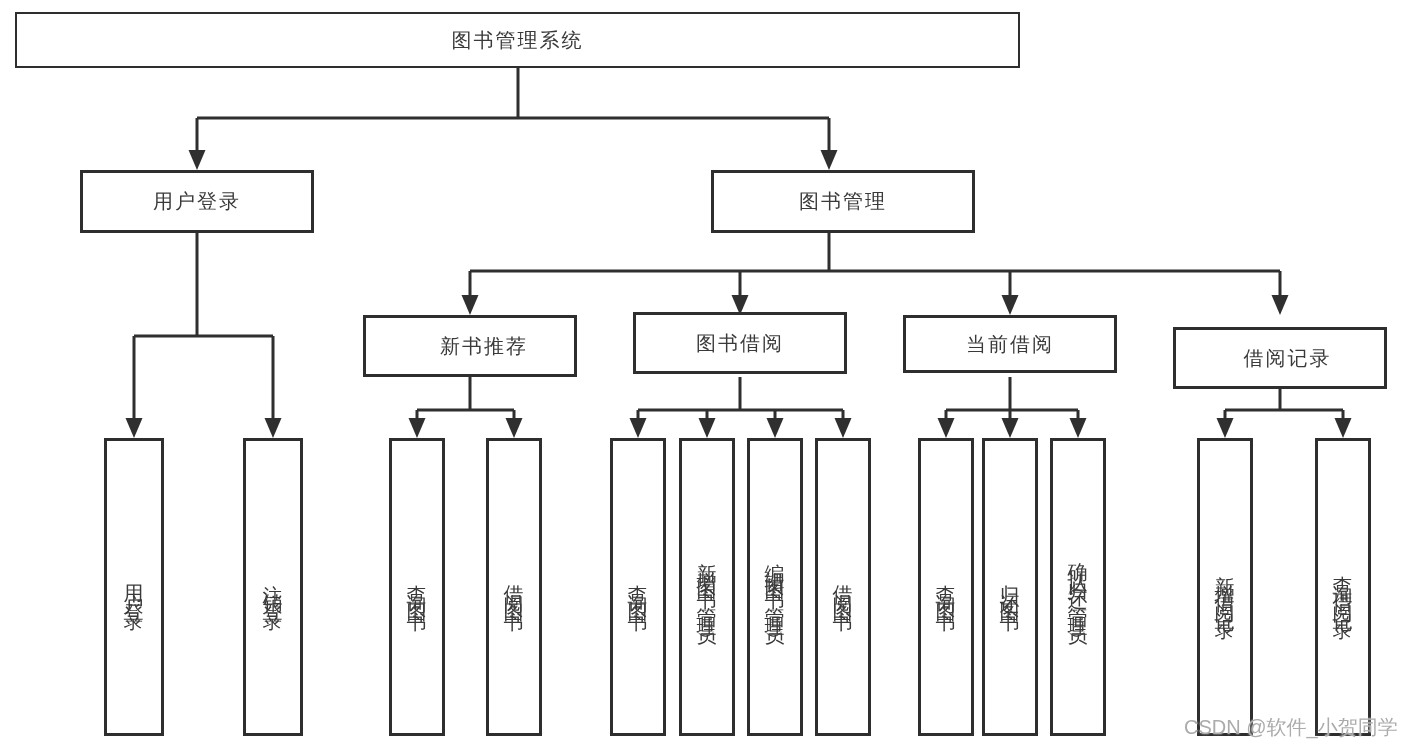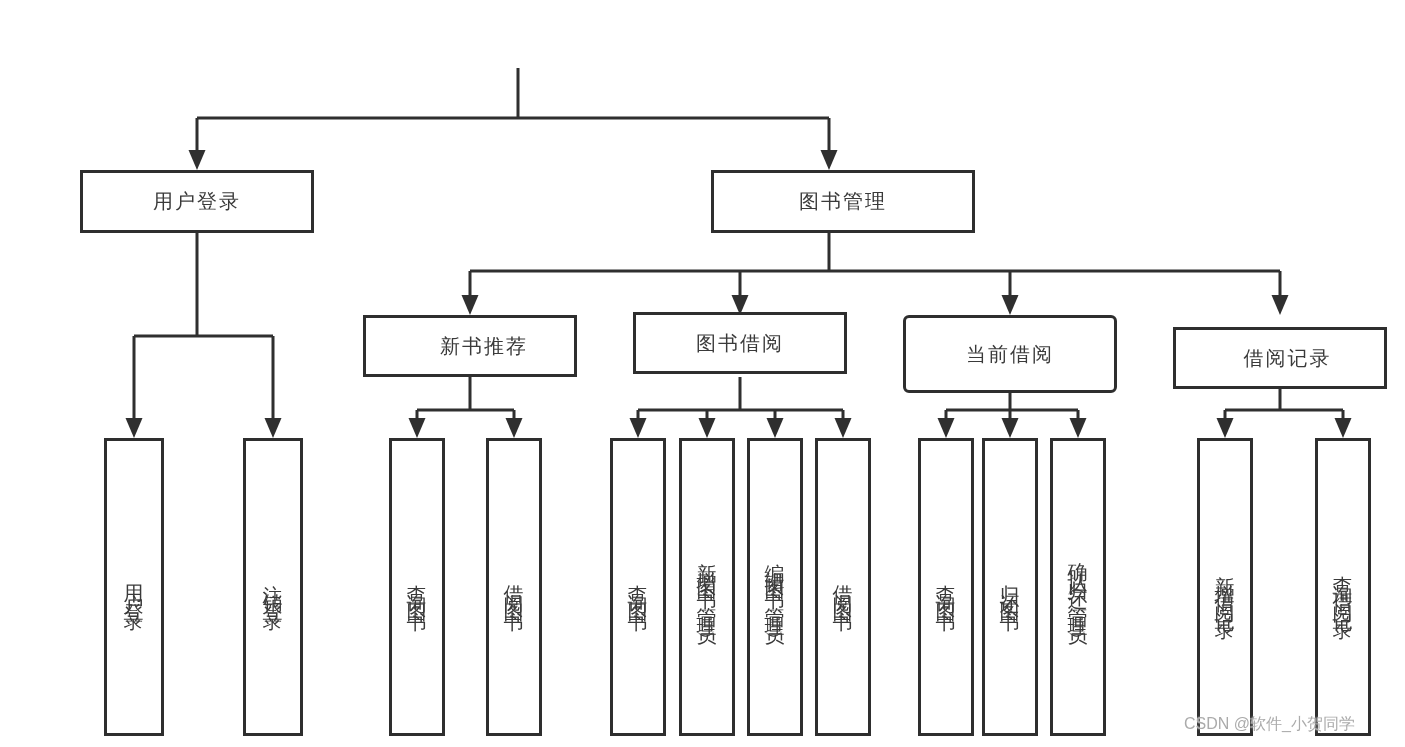--- a/index.html
+++ b/index.html
@@ -54,21 +54,21 @@
     fill: none;
   }
   .arrowhead {
     fill: #2f2f2f;
     stroke: none;
   }
   #watermark {
     position: absolute;
     left: 1184px;
     top: 714px;
-    font-size: 16px;
+    font-size: 20px;
     color: #ababab;
     white-space: nowrap;
     text-shadow: 0 0 2px #ffffff;
     z-index: 5;
   }
 </style>
 </head>
 <body>
 
 <div id="stage">
@@ -103,35 +103,38 @@
     <polygon class="arrowhead" points="698.5,418 715.5,418 707,438"></polygon>
     <polygon class="arrowhead" points="766.5,418 783.5,418 775,438"></polygon>
     <polygon class="arrowhead" points="834.5,418 851.5,418 843,438"></polygon>
     <polygon class="arrowhead" points="937.5,418 954.5,418 946,438"></polygon>
     <polygon class="arrowhead" points="1001.5,418 1018.5,418 1010,438"></polygon>
     <polygon class="arrowhead" points="1069.5,418 1086.5,418 1078,438"></polygon>
     <polygon class="arrowhead" points="1216.5,418 1233.5,418 1225,438"></polygon>
     <polygon class="arrowhead" points="1334.5,418 1351.5,418 1343,438"></polygon>
   </svg>
 
+  <div class="node root" style="left:15px; top:12px; width:1005px; height:56px;">
+    <span class="hlabel">图书管理系统</span>
+  </div>
 
   <div class="node" style="left:80px; top:170px; width:234px; height:63px;">
     <span class="hlabel">用户登录</span>
   </div>
   <div class="node" style="left:711px; top:170px; width:264px; height:63px;">
     <span class="hlabel">图书管理</span>
   </div>
 
   <div class="node" style="left:363px; top:315px; width:214px; height:62px;padding-left:28px;">
     <span class="hlabel">新书推荐</span>
   </div>
   <div class="node" style="left:633px; top:312px; width:214px; height:62px;">
     <span class="hlabel">图书借阅</span>
   </div>
-  <div class="node" style="left:903px; top:315px; width:214px; height:78px;border-radius:6px;">
+  <div class="node" style="left:903px; top:315px; width:214px; height:58px;">
     <span class="hlabel">当前借阅</span>
   </div>
   <div class="node" style="left:1173px; top:327px; width:214px; height:62px;padding-left:15px;">
     <span class="hlabel">借阅记录</span>
   </div>
 
   <div class="node" style="left:104px; top:438px; width:60px; height:298px;">
     <span class="vlabel">用户登录</span>
   </div>
   <div class="node" style="left:243px; top:438px; width:60px; height:298px;">

